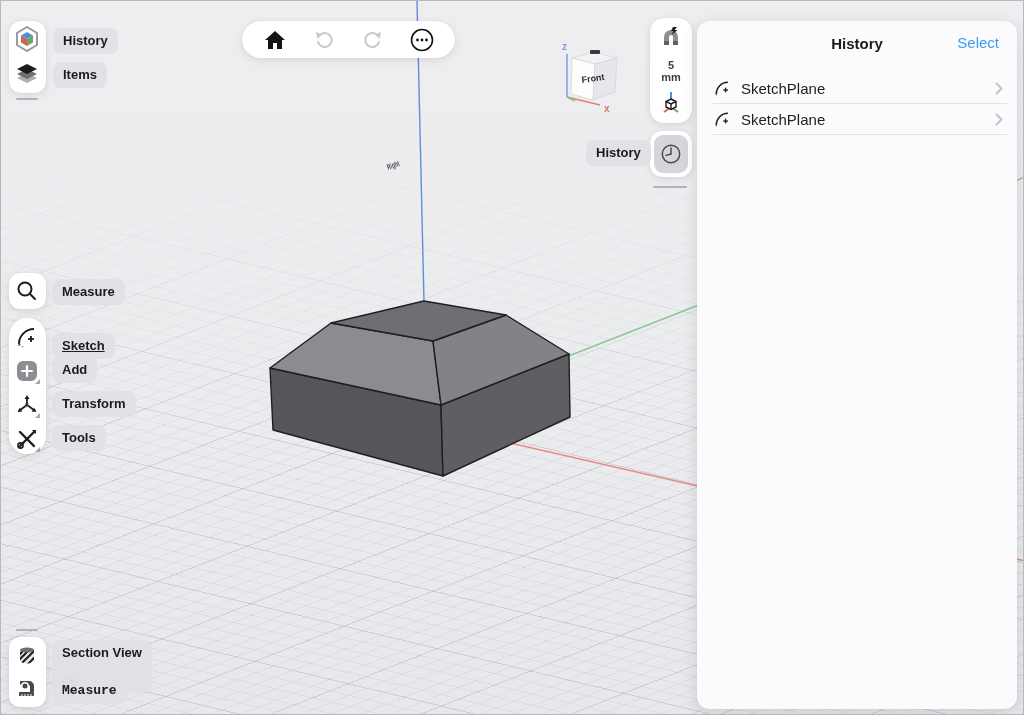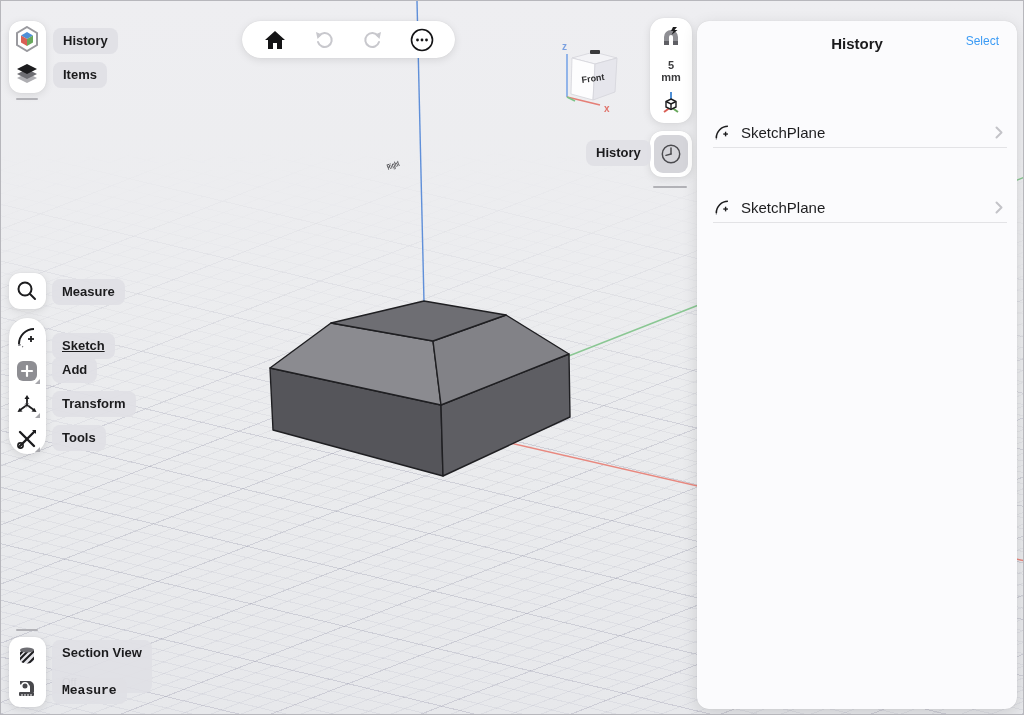--- a/index.html
+++ b/index.html
@@ -54,23 +54,23 @@
   
   #history-panel{
     position:absolute;left:696px;top:20px;width:320px;height:688px;border-radius:12px;
     background:#fbfbfd;box-shadow:0 4px 16px rgba(0,0,0,.12), 0 0 1px rgba(0,0,0,.15);
   }
   #history-panel .panel-header{position:relative;height:52px;}
   #history-panel .panel-title{
     position:absolute;left:0;right:0;top:14px;text-align:center;
     font-size:15px;font-weight:bold;color:#1b1b1d;}
   #history-panel .select-btn{
-    position:absolute;right:18px;top:13px;font-size:12px;color:#3b9bf5;background:none;border:none;
+    position:absolute;right:18px;top:13px;font-size:15px;color:#3b9bf5;background:none;border:none;
     padding:0;cursor:pointer;font-family:inherit;}
-  .hrow{position:relative;display:flex;align-items:center;height:31px;padding:0 14px 0 16px;cursor:pointer;margin-top:44px;}
+  .hrow{position:relative;display:flex;align-items:center;height:31px;padding:0 14px 0 16px;cursor:pointer;}
   .hrow .row-icon{width:18px;display:flex;justify-content:center;}
   .hrow .row-label{margin-left:10px;font-size:15px;color:#1d1d1f;flex:1;}
   .hrow .sep{position:absolute;left:16px;right:10px;bottom:0;height:1px;background:#e3e3e6;}
   
   svg{display:block;}
 </style>
 </head>
 <body>
 
 <div id="stage">

